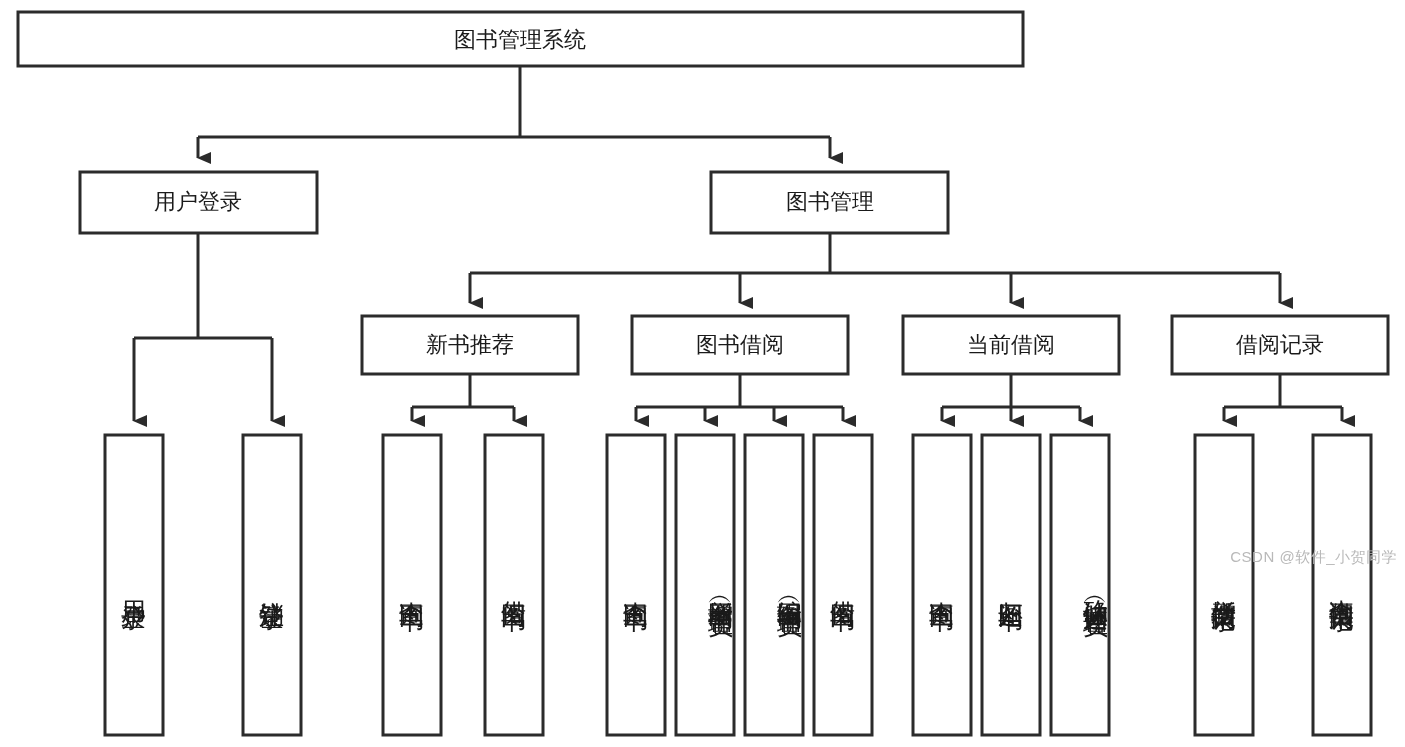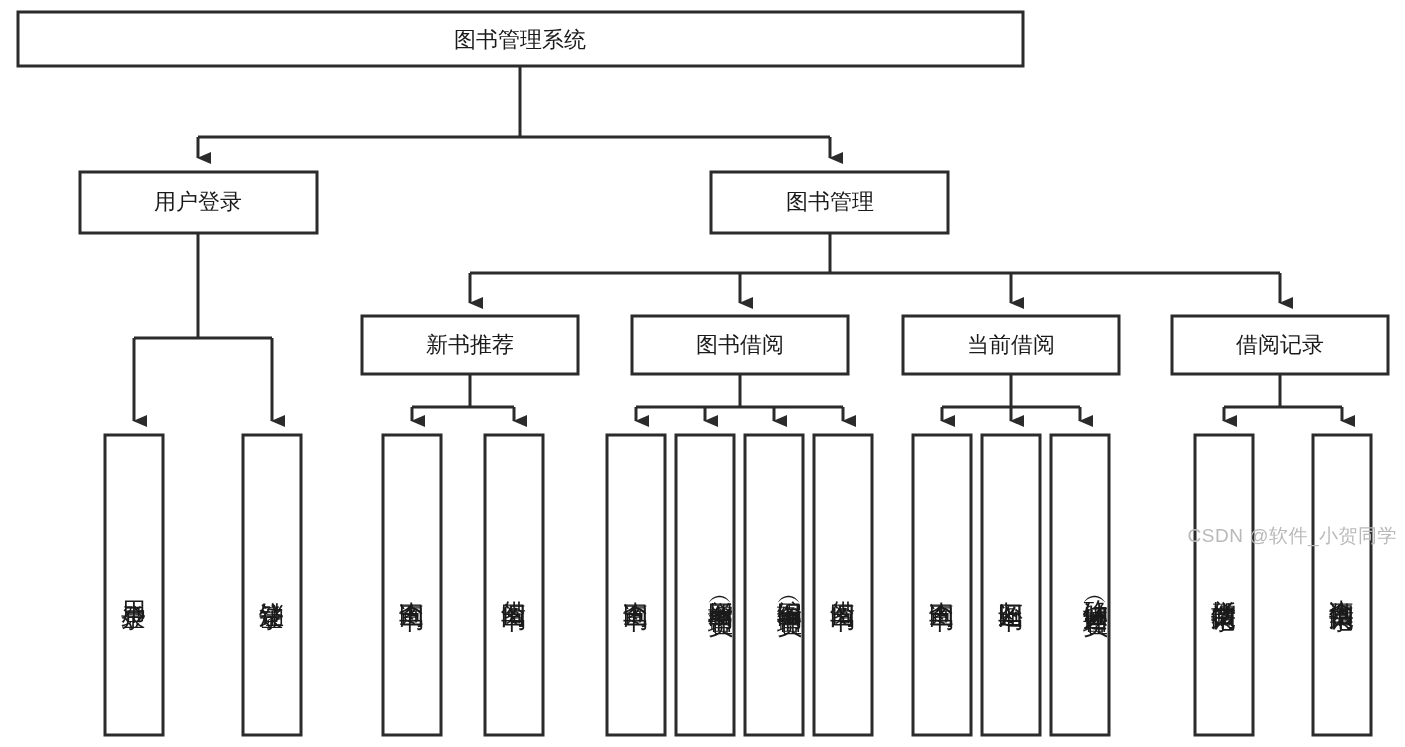--- a/index.html
+++ b/index.html
@@ -61,23 +61,23 @@
     justify-content: center;
     white-space: nowrap;
     pointer-events: none;
   }
   .leaf-label.centered {
     align-items: center;
   }
   .watermark {
     position: absolute;
     right: 8px;
-    bottom: 18px;
-    font-family: "Liberation Sans", "DejaVu Sans", sans-serif;
-    font-size: 19px;
+    bottom: 0;
+    font-family: "Liberation Sans", "DejaVu Sans", sans-serif;
+    font-size: 15px;
     color: #b9b9b9;
     letter-spacing: 0.5px;
     white-space: nowrap;
   }
 </style>
 </head>
 <body>
 
 <div id="diagram-root">
 

